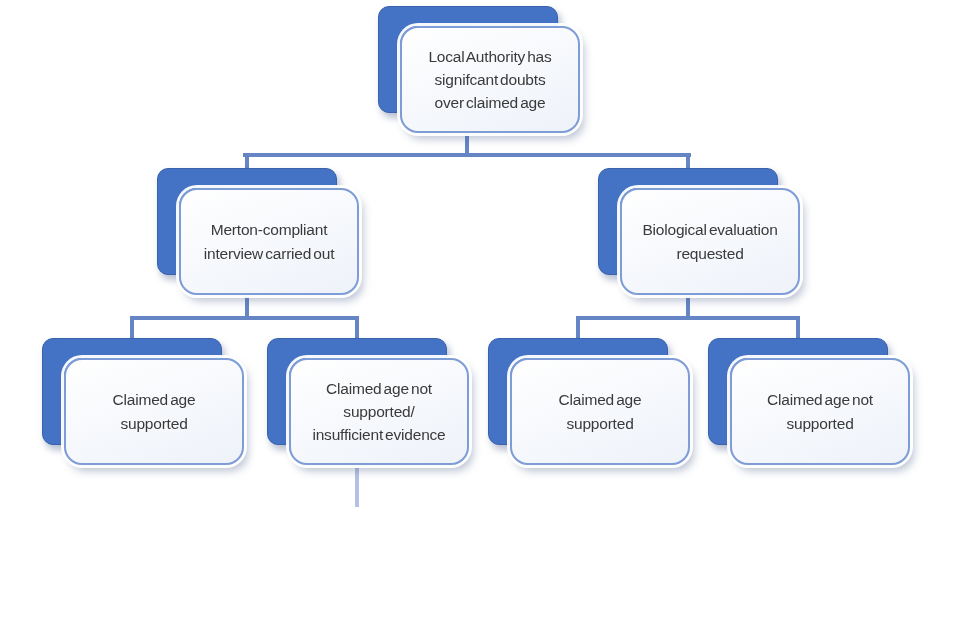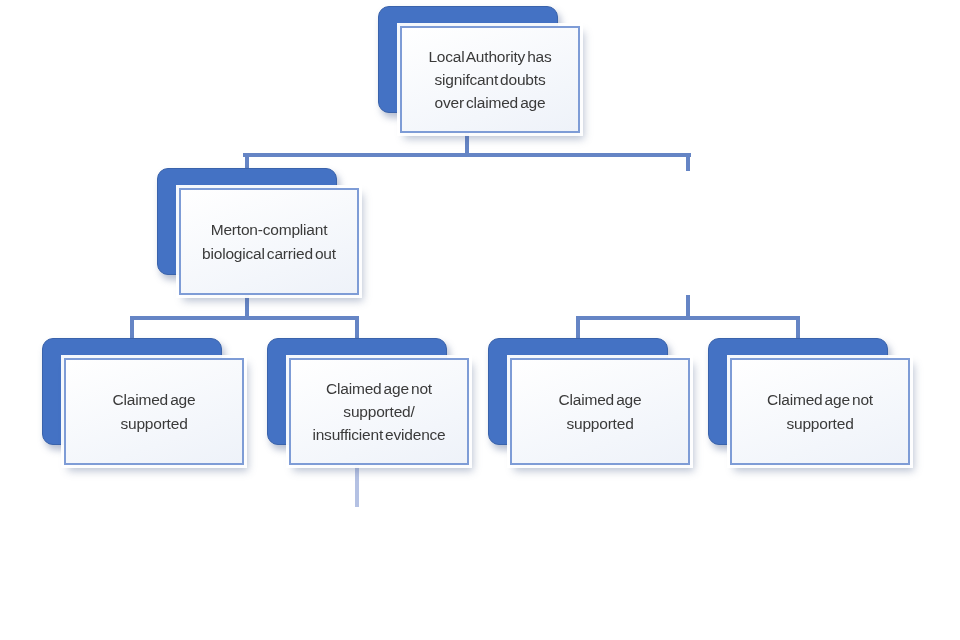--- a/index.html
+++ b/index.html
@@ -30,21 +30,21 @@
     border-radius:11px;
     box-shadow:3px 5px 7px rgba(76,96,140,0.40);
     box-sizing:border-box;
   }
   .node .front{
     position:absolute;
     left:22px;top:20px;
     width:180px;height:var(--h,107px);
     background:linear-gradient(160deg,#ffffff 0%,#f3f6fb 70%,#eef2f9 100%);
     border:2px solid #7e9cd6;
-    border-radius:0;
+    border-radius:18px;
     box-shadow:0 0 0 3px rgba(255,255,255,0.95), 4px 6px 8px rgba(76,96,140,0.38);
     box-sizing:border-box;
     display:flex;align-items:center;justify-content:center;
     text-align:center;
     padding:16px 8px;
   }
   .node .label{
     white-space:pre-line;
     font-size:15.5px;
     line-height:1.5;
@@ -88,24 +88,31 @@
       <span class="label">Local Authority has
 signifcant doubts
 over claimed age</span>
     </div>
   </div>
 
   <div class="node" style="--x:157px;--y:168px;">
     <div class="back"></div>
     <div class="front">
       <span class="label">Merton-compliant
-biological carried out</span>
+interview carried out</span>
     </div>
   </div>
 
+  <div class="node" style="--x:598px;--y:168px;">
+    <div class="back"></div>
+    <div class="front">
+      <span class="label">Biological evaluation
+requested</span>
+    </div>
+  </div>
 
   <div class="node" style="--x:42px;--y:338px;">
     <div class="back"></div>
     <div class="front">
       <span class="label">Claimed age
 supported</span>
     </div>
   </div>
 
   <div class="node" style="--x:267px;--y:338px;">

